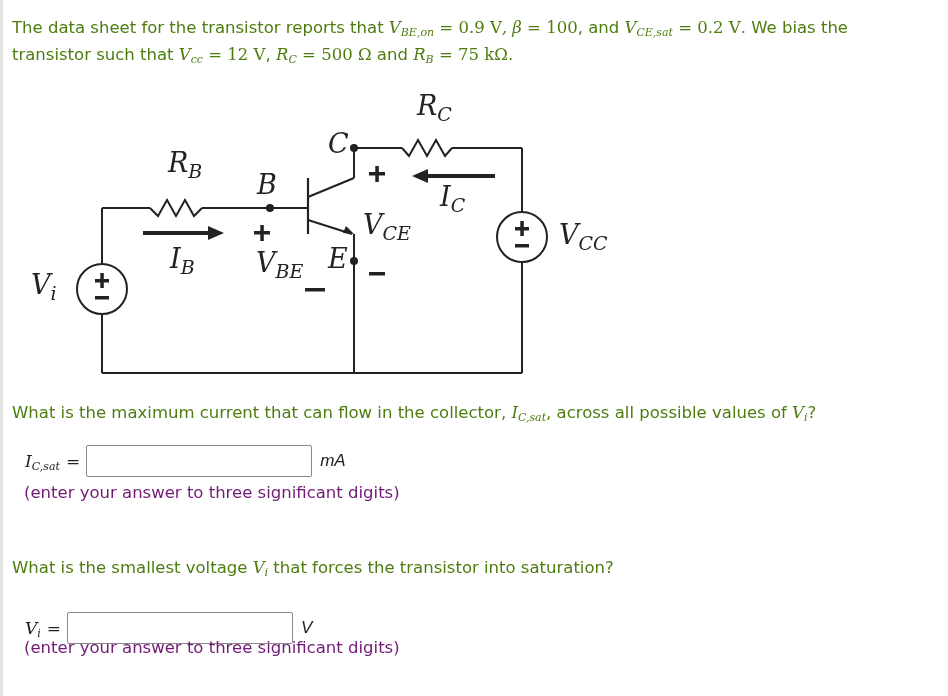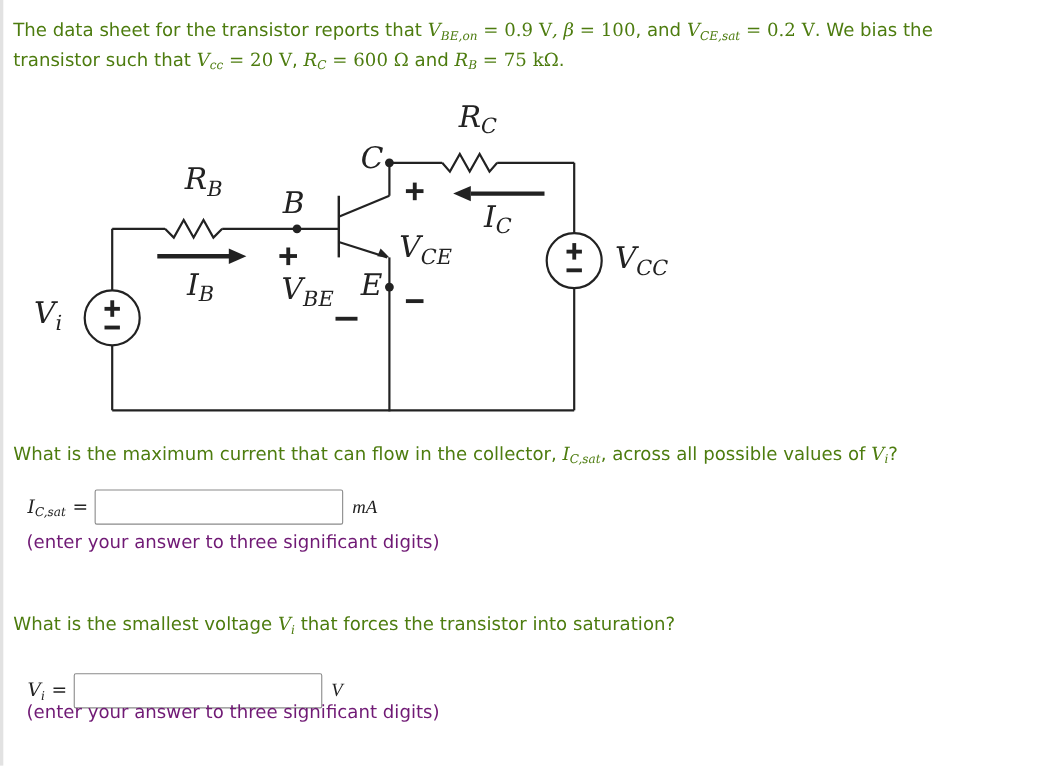--- a/index.html
+++ b/index.html
@@ -17,32 +17,32 @@
     sub.s { font-size: 11px; vertical-align: -3px; line-height: 0; }
     .circuit { position: absolute; left: 0; top: 80px; width: 948px; height: 310px; }
     .answer-row { position: absolute; display: flex; align-items: center; }
     .answer-label { font-family: "DejaVu Serif", serif; font-style: italic; font-size: 17px; margin-right: 6px; text-align: center; }
     .answer-label .eq { font-style: normal; margin-left: 6px; }
     .answer-input {
       border: 1px solid #8a8a8a; border-radius: 2px; background: #fff;
       height: 32px; box-sizing: border-box; padding: 0 6px;
       font-family: "DejaVu Sans", sans-serif; font-size: 15px;
     }
-    .answer-unit { font-family: Liberation Serif, serif; font-style: italic; font-size: 17px; margin-left: 8px; }
+    .answer-unit { font-family: Liberation Sans, sans-serif; font-style: italic; font-size: 17px; margin-left: 8px; }
     .hint { position: absolute; font-size: 16.5px; color: #701a75; }
     svg text { font-family: "DejaVu Serif", serif; font-style: italic; fill: #222; }
   </style>
 </head>
 <body>
 
 <div class="left-border"></div>
 
 <div class="para" style="top:14px;">
   <span>The data sheet for the transistor reports that </span><span class="m"><span>V</span><sub class="s">BE,on</sub></span><span class="mr"> = 0.9 V</span><span class="m">, β</span><span class="mr"> = 100</span><span>, and </span><span class="m"><span>V</span><sub class="s">CE,sat</sub></span><span class="mr"> = 0.2 V</span><span>. We bias the</span><br>
-  <span>transistor such that </span><span class="m"><span>V</span><sub class="s">cc</sub></span><span class="mr"> = 20 V</span><span>, </span><span class="m"><span>R</span><sub class="s">C</sub></span><span class="mr"> = 600 Ω</span><span> and </span><span class="m"><span>R</span><sub class="s">B</sub></span><span class="mr"> = 75 kΩ</span><span>.</span>
+  <span>transistor such that </span><span class="m"><span>V</span><sub class="s">cc</sub></span><span class="mr"> = 12 V</span><span>, </span><span class="m"><span>R</span><sub class="s">C</sub></span><span class="mr"> = 500 Ω</span><span> and </span><span class="m"><span>R</span><sub class="s">B</sub></span><span class="mr"> = 75 kΩ</span><span>.</span>
 </div>
 
 <svg class="circuit" viewBox="0 80 948 310" width="948" height="310">
   <g stroke="#222" stroke-width="2" fill="none">
 
     <line x1="102" y1="208" x2="102" y2="264"></line>
     <line x1="102" y1="208" x2="150" y2="208"></line>
 
     <polyline points="150,208 158,216 167,200 176,216 185,200 194,216 202,208"></polyline>
     <line x1="202" y1="208" x2="308" y2="208"></line>

